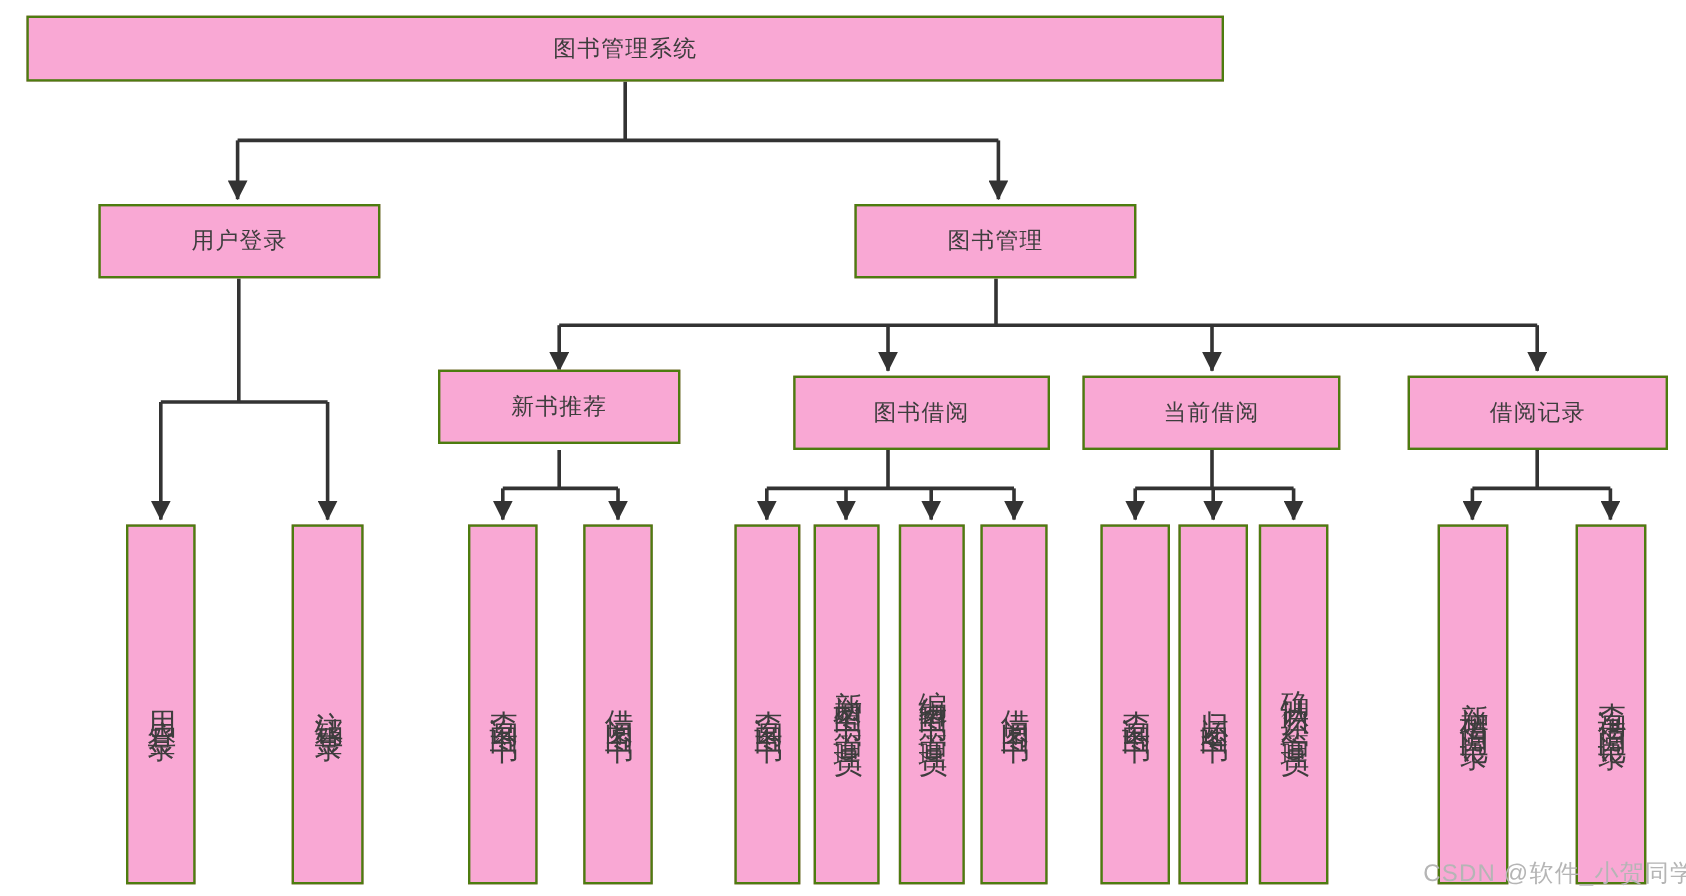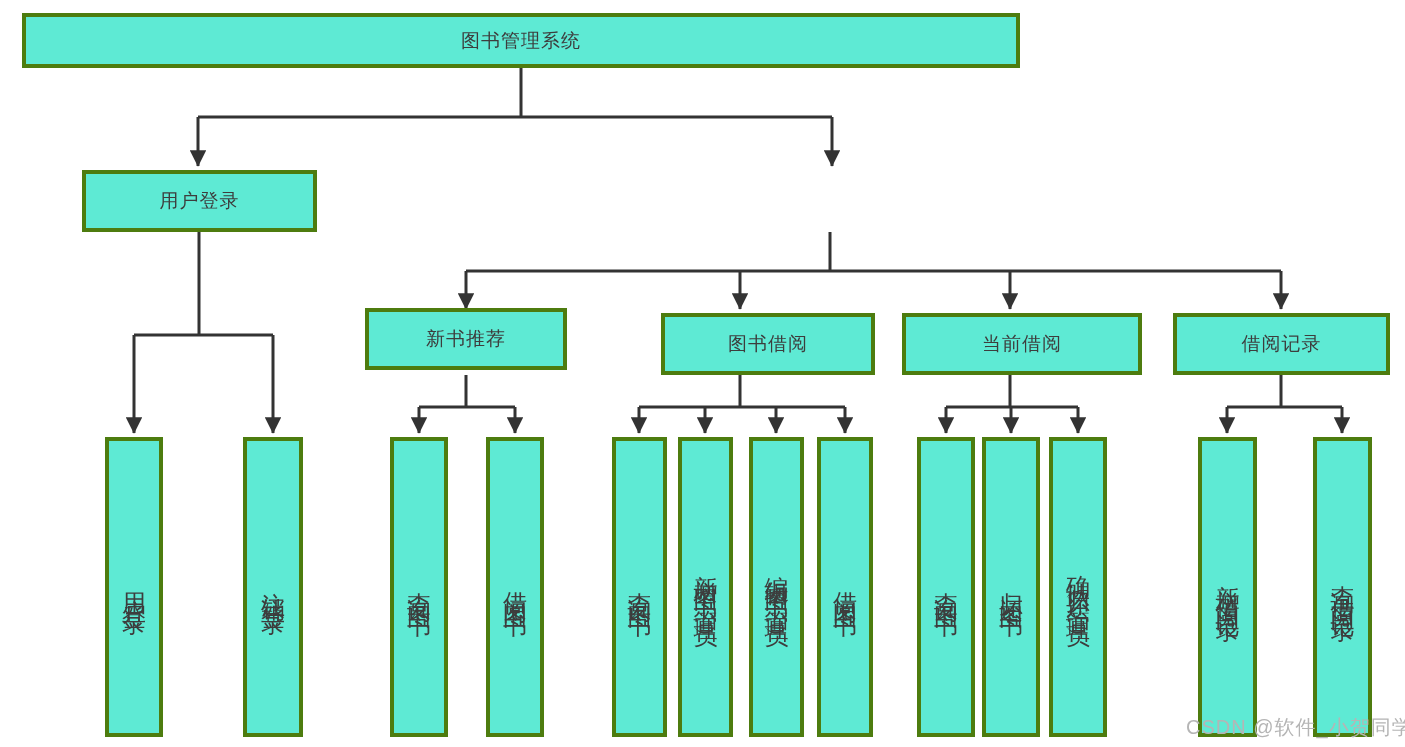--- a/index.html
+++ b/index.html
@@ -5,21 +5,21 @@
   html,body{margin:0;padding:0;background:#fff;}
   .stage{
     position:relative;width:1405px;height:747px;background:#ffffff;overflow:hidden;
     font-family:"Liberation Sans","DejaVu Sans",sans-serif;
   }
   .connectors{position:absolute;left:0;top:0;width:1405px;height:747px;}
   .connectors path.ln, .connectors line.ln{
     stroke:#333333;stroke-width:3;fill:none;
   }
   .node{
-    position:absolute;box-sizing:border-box;border:4px solid #4d7c0f;background:#5eead4;
+    position:absolute;box-sizing:border-box;border:2px solid #4d7c0f;background:#f9a8d4;
     display:flex;align-items:center;justify-content:center;color:#3d3d3d;
   }
   .h{font-size:19px;letter-spacing:1px;white-space:nowrap;}
   .v{
     writing-mode:vertical-rl;text-orientation:mixed;
     font-size:24px;letter-spacing:7px;line-height:1;
   }
   .watermark{
     position:absolute;left:1186px;top:714px;z-index:5;
     font-size:20px;color:#b5b5b5;white-space:nowrap;letter-spacing:1px;
@@ -67,24 +67,25 @@
     <line class="ln" x1="1078" y1="407" x2="1078" y2="433" marker-end="url(#arw)"></line>
 
     <path class="ln" d="M1281 375 V407 M1227 407 H1342"></path>
     <line class="ln" x1="1227" y1="407" x2="1227" y2="433" marker-end="url(#arw)"></line>
     <line class="ln" x1="1342" y1="407" x2="1342" y2="433" marker-end="url(#arw)"></line>
   </svg>
 
   <div class="node h" style="left:22px;top:13px;width:998px;height:55px;">图书管理系统</div>
 
   <div class="node h" style="left:82px;top:170px;width:235px;height:62px;">用户登录</div>
+  <div class="node h" style="left:712px;top:170px;width:235px;height:62px;">图书管理</div>
 
   <div class="node h" style="left:365px;top:308px;width:202px;height:62px;">新书推荐</div>
   <div class="node h" style="left:661px;top:313px;width:214px;height:62px;">图书借阅</div>
-  <div class="node h" style="left:902px;top:313px;width:240px;height:62px;">当前借阅</div>
+  <div class="node h" style="left:902px;top:313px;width:215px;height:62px;">当前借阅</div>
   <div class="node h" style="left:1173px;top:313px;width:217px;height:62px;font-family:Liberation Mono, monospace;">借阅记录</div>
 
   <div class="node v" style="left:105px;top:437px;width:58px;height:300px;">用户登录</div>
   <div class="node v" style="left:243px;top:437px;width:60px;height:300px;">注销登录</div>
 
   <div class="node v" style="left:390px;top:437px;width:58px;height:300px;">查询图书</div>
   <div class="node v" style="left:486px;top:437px;width:58px;height:300px;">借阅图书</div>
 
   <div class="node v" style="left:612px;top:437px;width:55px;height:300px;">查询图书</div>
   <div class="node v" style="left:678px;top:437px;width:55px;height:300px;">新增图书（管理员）</div>

